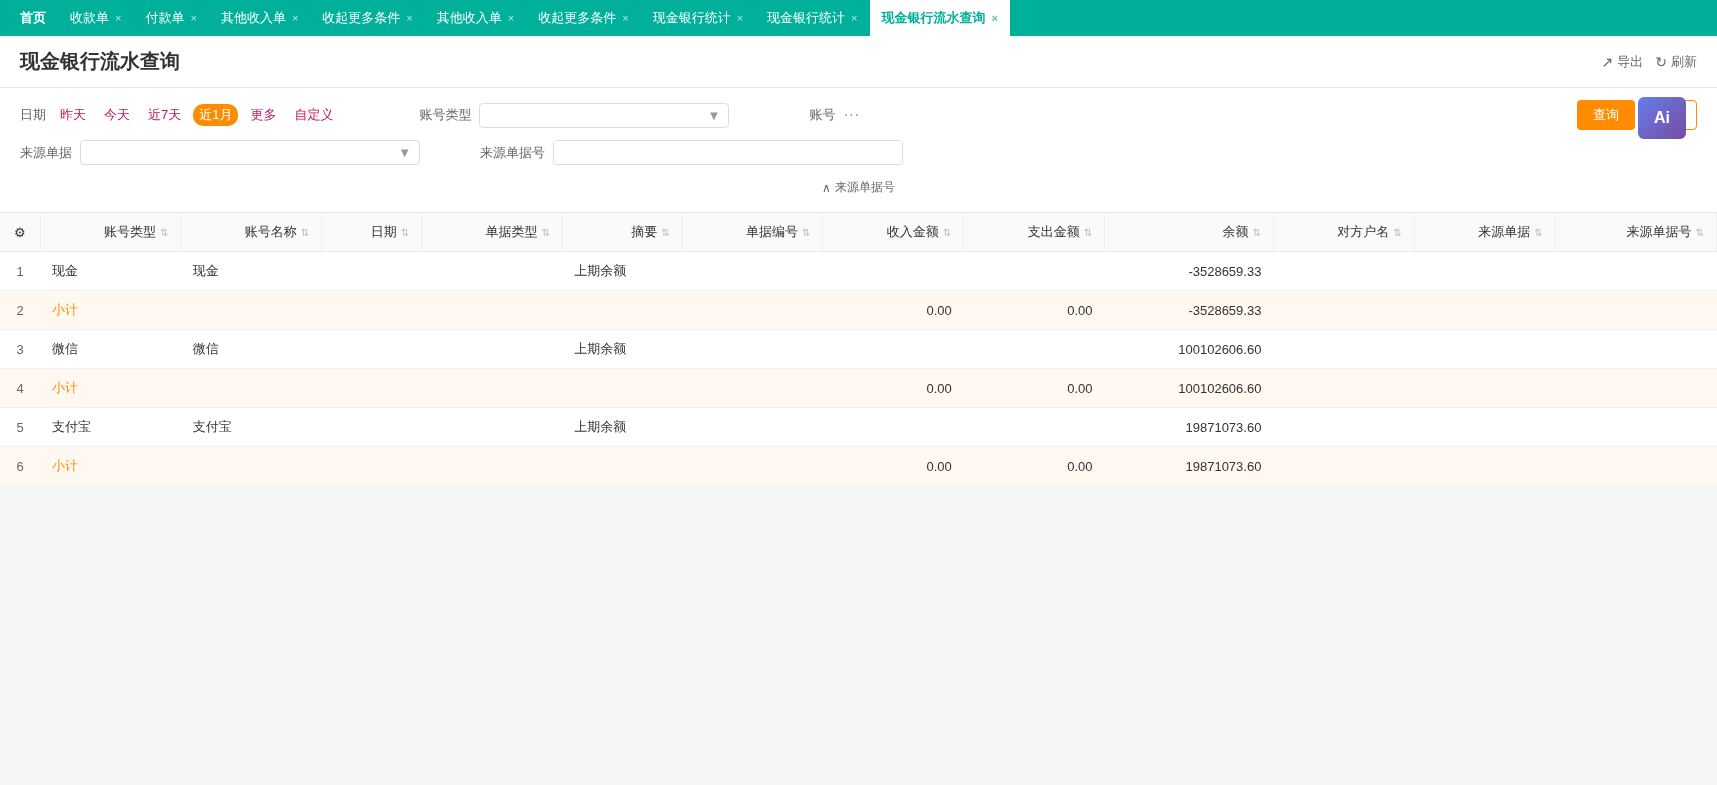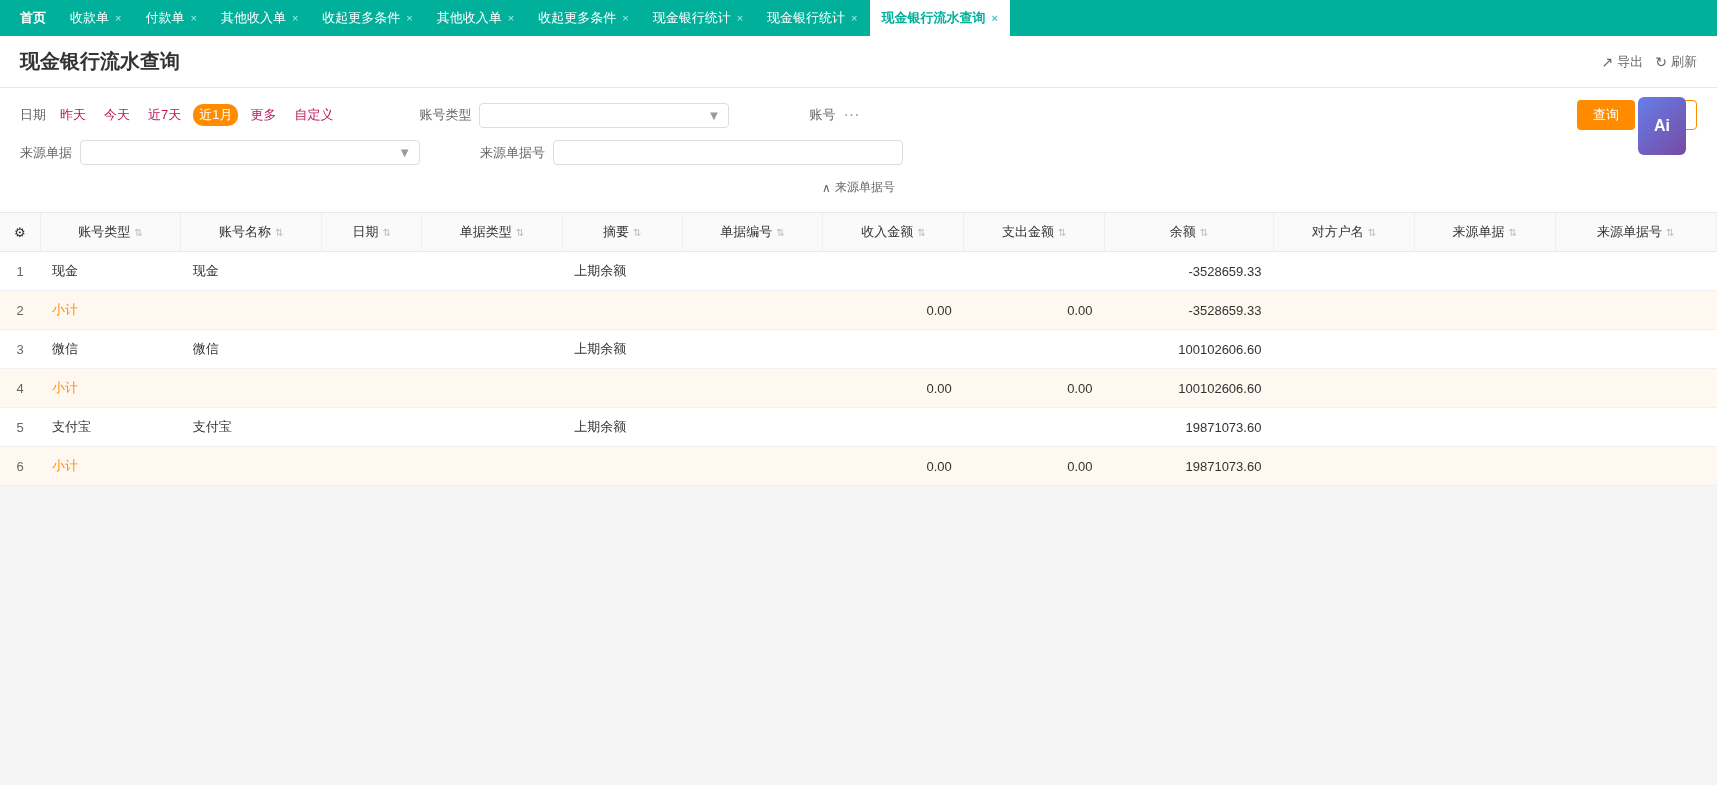--- a/index.html
+++ b/index.html
@@ -176,21 +176,21 @@
       width: 100%;
       border-collapse: collapse;
       font-size: 13px;
     }
     thead tr {
       background: #fafafa;
       border-bottom: 1px solid #e8e8e8;
     }
     thead th {
       padding: 10px 12px;
-      text-align: center;
+      text-align: right;
       font-weight: normal;
       color: #333;
       border-right: 1px solid #f0f0f0;
       white-space: nowrap;
     }
     thead th .sort-icon {
       color: #bbb;
       font-size: 10px;
       margin-left: 4px;
     }
@@ -214,21 +214,21 @@
 
     
     .ai-badge {
       position: fixed;
       top: 97px;
       right: 31px;
       background: linear-gradient(135deg, #667eea, #764ba2);
       color: #fff;
       font-size: 16px;
       font-weight: bold;
-      padding: 20px 16px;
+      padding: 12px 16px;
       border-radius: 6px;
       cursor: pointer;
       z-index: 100;
     }
   </style>
 </head>
 <body>
 
 <div class="top-nav">
   <div class="nav-item home">首页</div>

